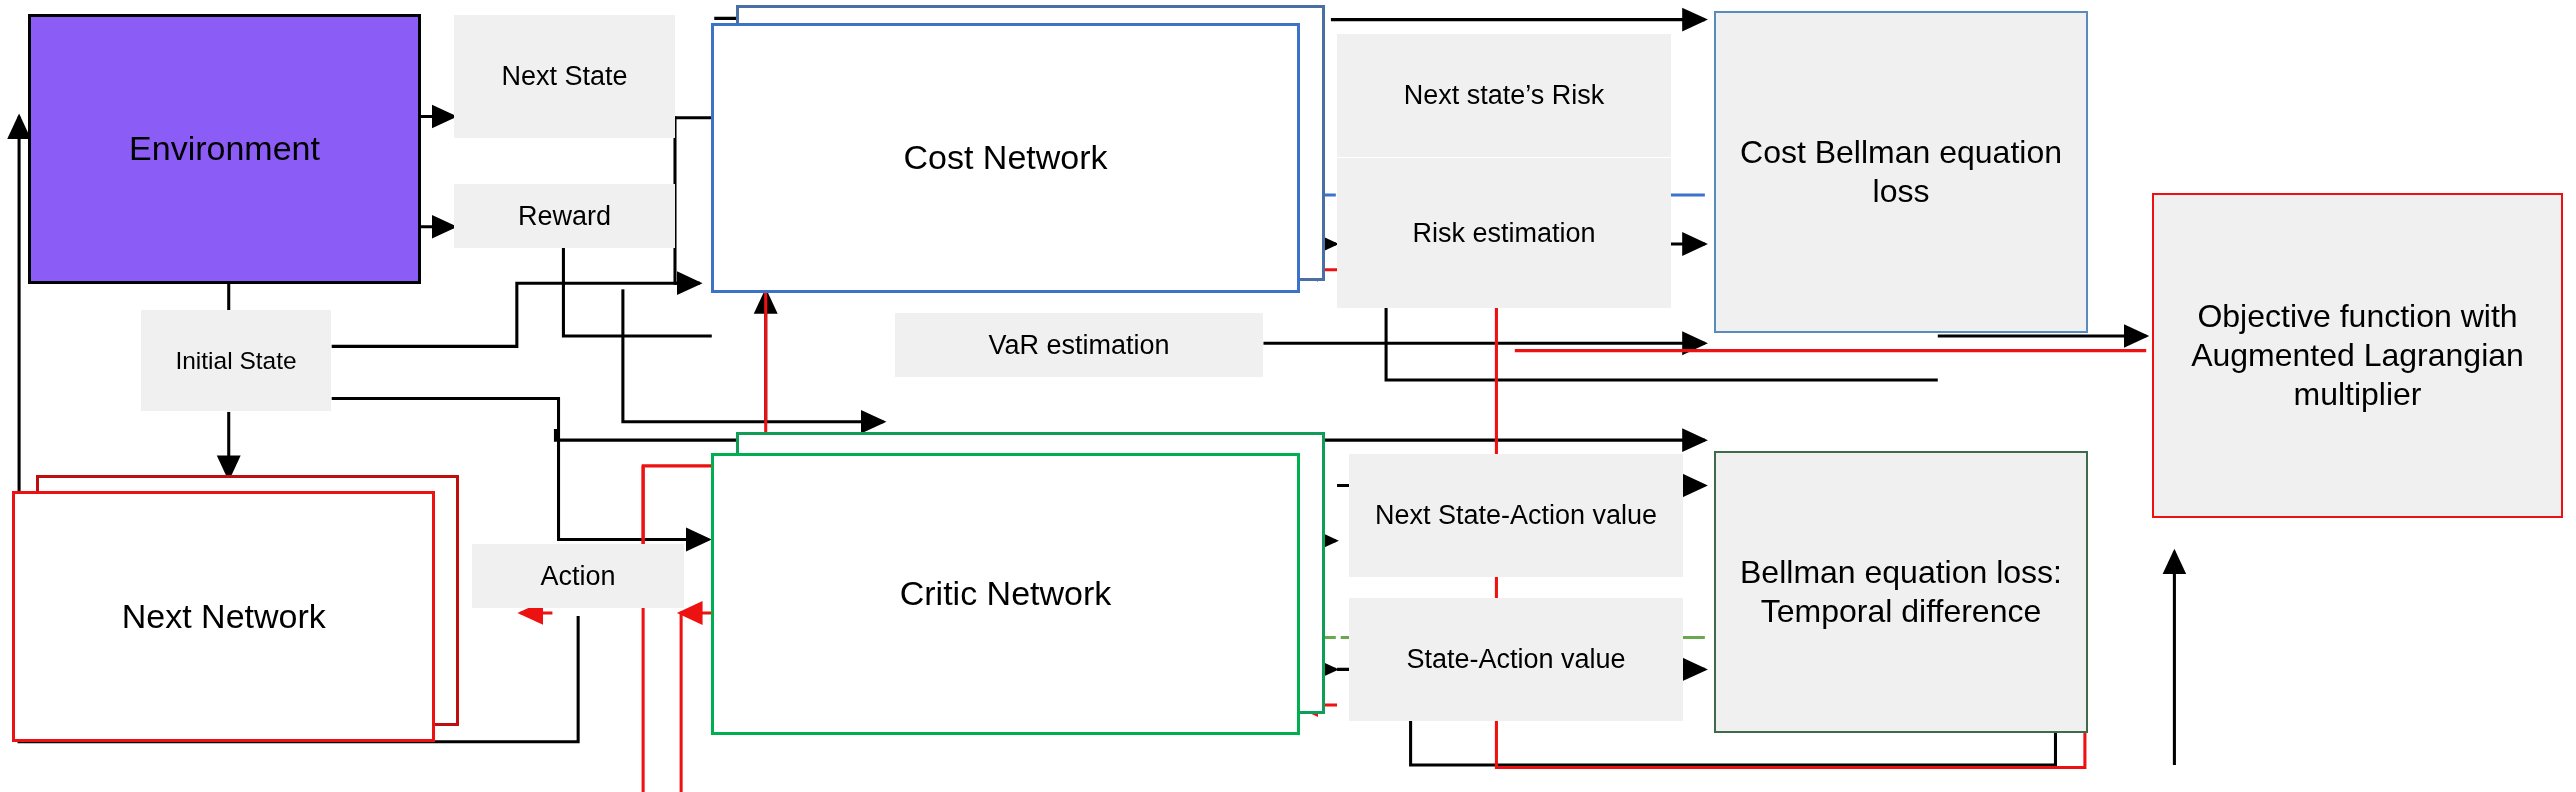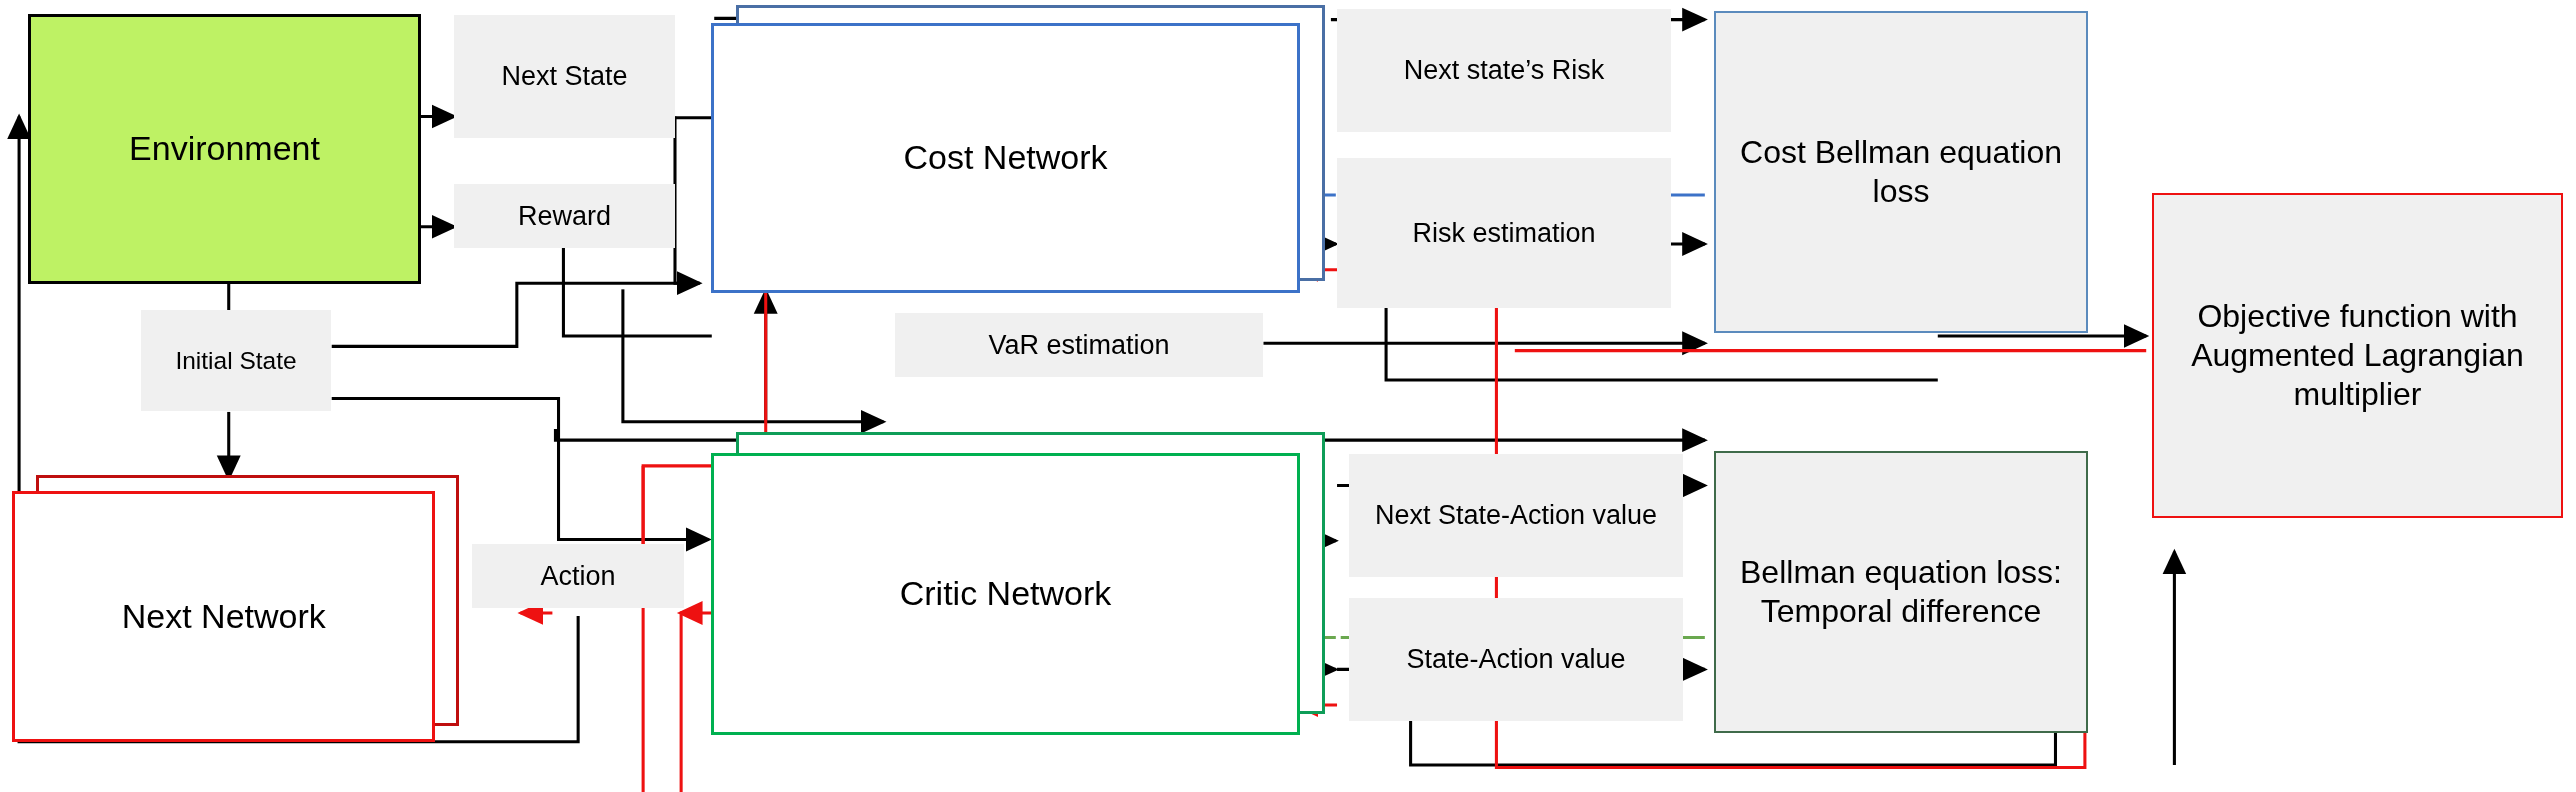--- a/index.html
+++ b/index.html
@@ -1,20 +1,20 @@
 <!DOCTYPE html>
 <html style="font-size:9.8px"><head>
 <meta charset="utf-8">
 <style>
   html,body{margin:0;padding:0;background:#ffffff;}
   body{font-family:"Liberation Sans",sans-serif;}
   #stage{position:relative;width:2576px;height:792px;background:#fff;overflow:hidden;}
   .box{position:absolute;box-sizing:border-box;display:flex;align-items:center;justify-content:center;text-align:center;line-height:1.22;color:#000;}
   
-  .outline-black{background:#bef264;border:3.1px solid #000000;}
+  .outline-black{background:#8b5cf6;border:3.1px solid #000000;}
   
   .chip{background:#f0f0f0;border:none;}
   
   .net{background:#ffffff;}
   .net-red{border:3.1px solid #ee1111;}
   .net-green{border:3.1px solid #00b050;}
   .net-blue{border:3.1px solid #3c72c8;}
   
   .ghost{position:absolute;box-sizing:border-box;background:#ffffff;}
   .ghost-red{border:3.1px solid #bf0e0e;}
@@ -177,21 +177,21 @@
 
   <div class="box chip t-md" style="left:895px;top:313px;width:368px;height:64px;">
     <span>VaR estimation</span>
   </div>
 
   <div class="ghost ghost-green" style="left:736px;top:432px;width:589px;height:282px;"></div>
   <div class="box net net-green t-xl" style="left:711px;top:453px;width:589px;height:282px;">
     <span>Critic Network</span>
   </div>
 
-  <div class="box chip t-md" style="left:1337px;top:9px;width:334px;height:123px;">
+  <div class="box chip t-md" style="left:1337px;top:34px;width:334px;height:123px;">
     <span>Next state’s Risk</span>
   </div>
 
   <div class="box chip t-md" style="left:1337px;top:158px;width:334px;height:150px;">
     <span>Risk estimation</span>
   </div>
 
   <div class="box chip t-md" style="left:1349px;top:454px;width:334px;height:123px;">
     <span>Next State-Action value</span>
   </div>

